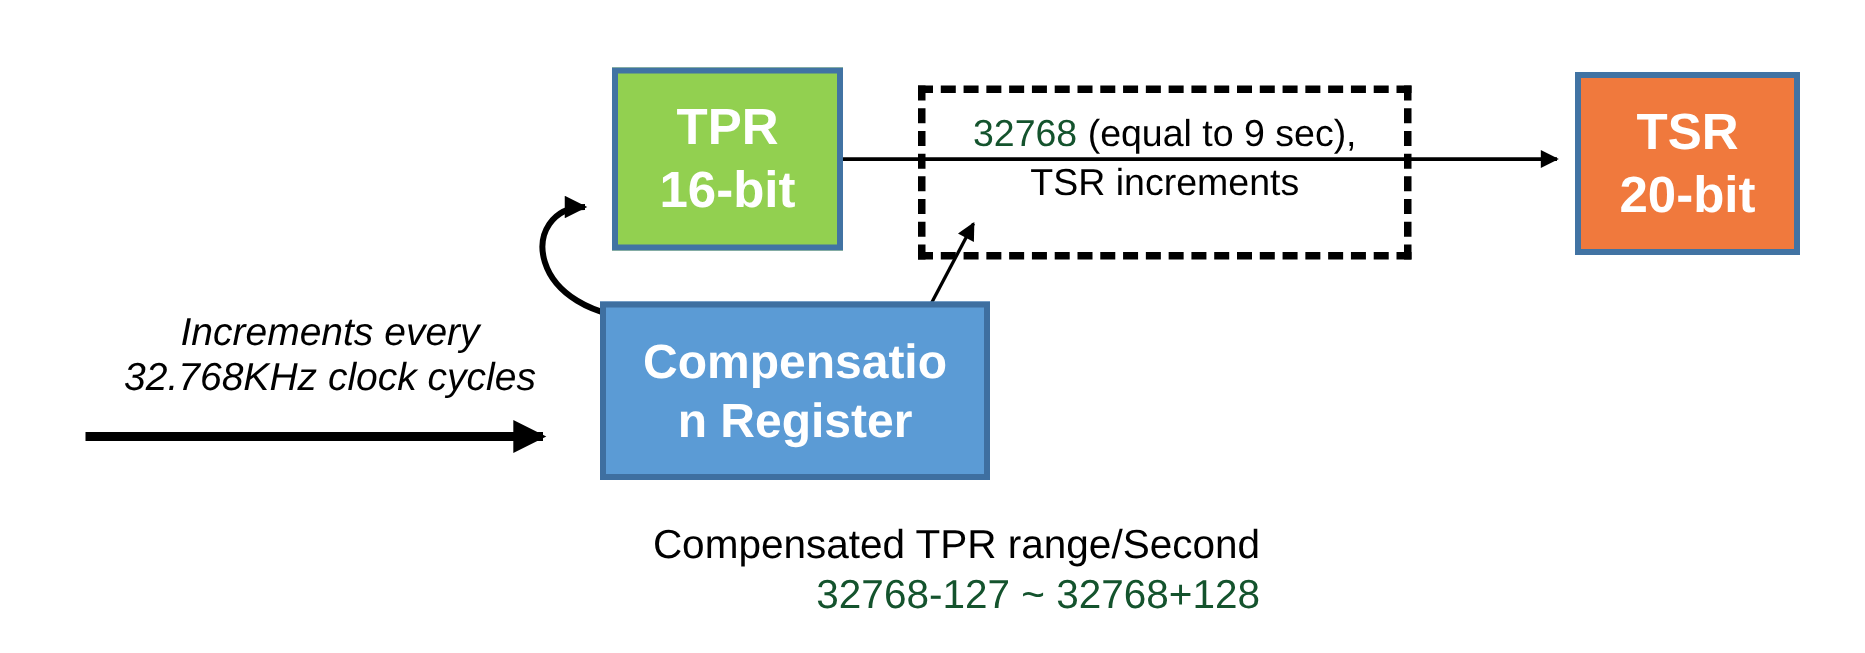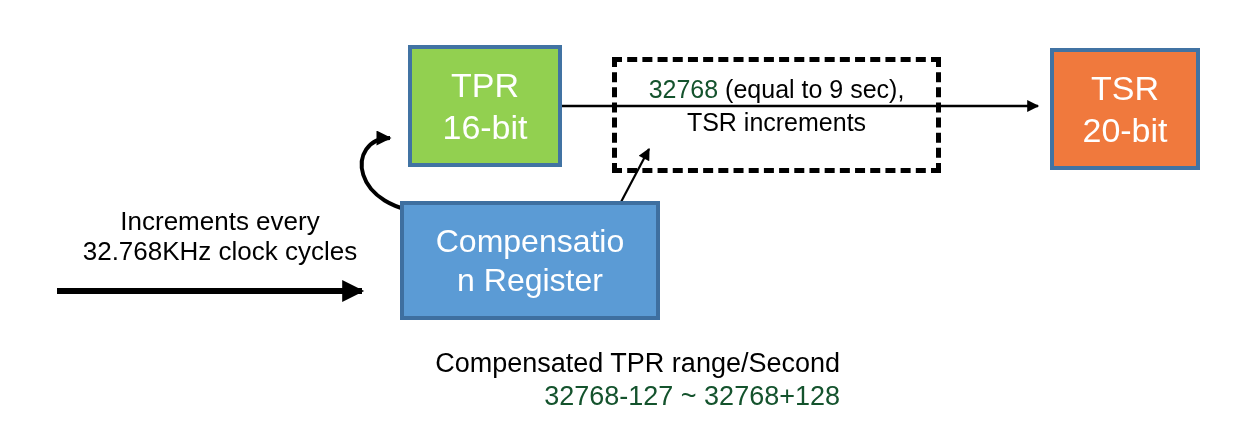--- a/index.html
+++ b/index.html
@@ -21,21 +21,21 @@
     position: absolute;
     display: flex;
     flex-direction: column;
     align-items: center;
     justify-content: center;
     box-sizing: border-box;
     color: #ffffff;
     text-align: center;
     z-index: 1;
   }
-  .box .ln { display: block; }
+  .box .ln { display: block; font-weight: bold; }
   #tpr-box {
     left: 408px; top: 45px; width: 154px; height: 122px;
     background: #92D050;
     border: 4px solid #4173A3;
     font-size: 34px; line-height: 42px;
   }
   #tsr-box {
     left: 1050px; top: 48px; width: 150px; height: 122px;
     background: #F0793D;
     border: 4px solid #4173A3;
@@ -62,20 +62,21 @@
   }
   .red-text { color: #14532d; }
   #clock-label {
     position: absolute;
     left: 35px; top: 206px; width: 370px;
     text-align: center;
     font-size: 26px;
     line-height: 30px;
     color: #000000;
     z-index: 1;
+    font-style: italic;
   }
   #caption {
     position: absolute;
     left: 340px; top: 347px; width: 500px;
     text-align: right;
     font-size: 27px;
     line-height: 33px;
     color: #000000;
     z-index: 1;
   }

